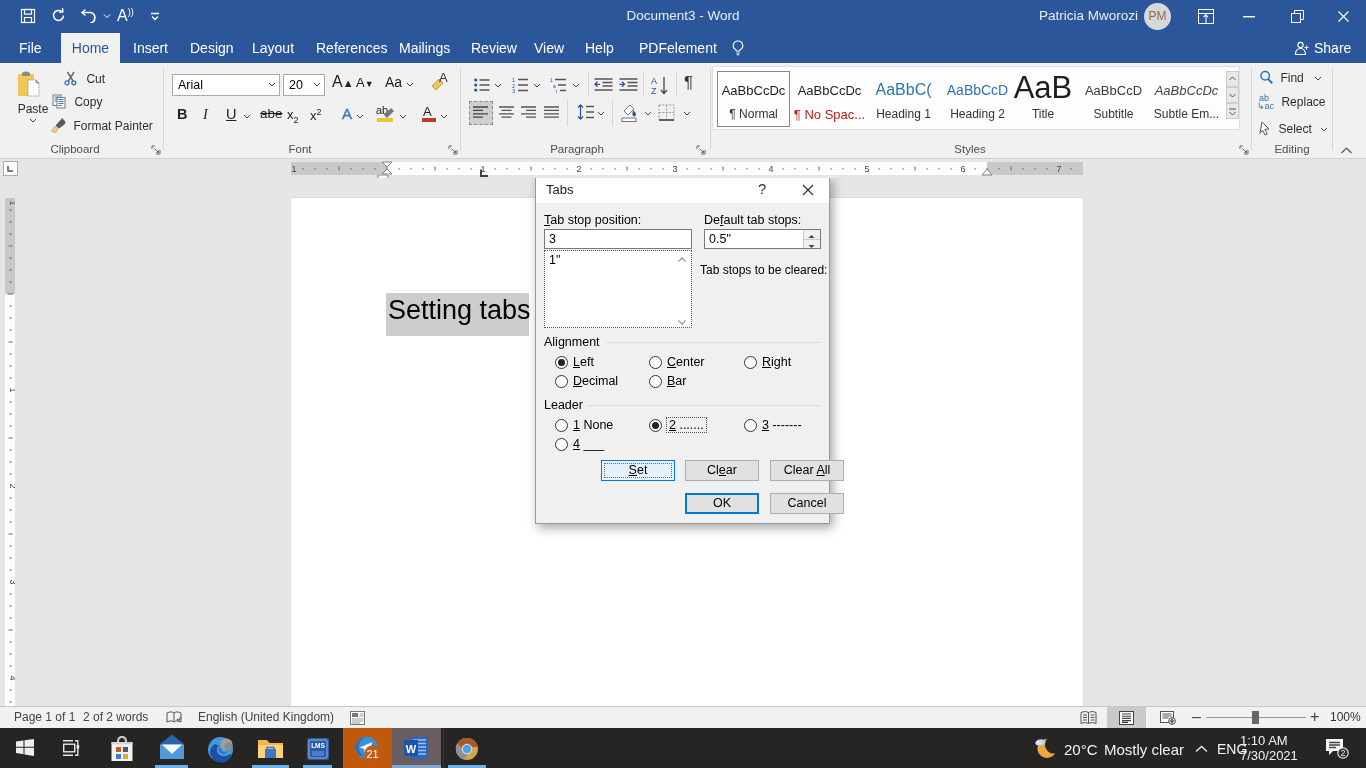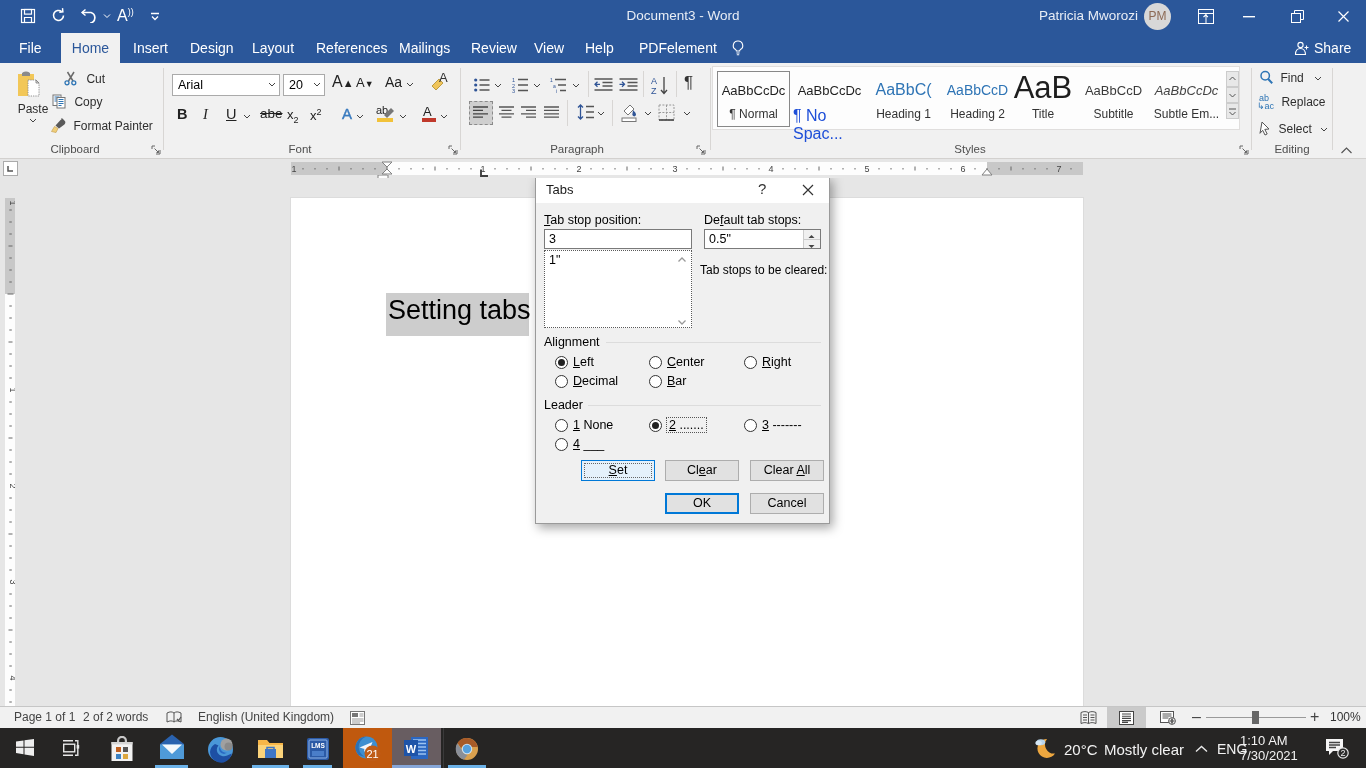--- a/index.html
+++ b/index.html
@@ -19,21 +19,21 @@
 .rbtn-label { font-size:12px; color:#2e2e2e; }
 
 #rulerrow { left:0; top:159px; width:1366px; height:19px; background:#e6e6e6; }
 
 #docarea { left:0; top:178px; width:1366px; height:528px; background:#e6e6e6; overflow:hidden; }
 #page { position:absolute; left:291px; top:20px; width:792px; height:520px; background:#fff; outline:1px solid #dcdcdc; }
 
 #dialog { position:absolute; left:535px; top:-2px; width:295px; height:348px; background:#f0f0f0; border:1px solid #9a9a9a; box-shadow:3px 4px 10px rgba(0,0,0,0.35); font-size:12.5px; color:#000; }
 #dialog .a { white-space:nowrap; }
 #dlg-title { position:absolute; left:0; top:0; width:100%; height:26px; background:#fff; }
-.dbtn { position:absolute; width:74px; height:21px; background:#e1e1e1; border:1px solid #adadad; font-size:12.5px; text-align:center; line-height:19px; color:#000; }
+.dbtn { position:absolute; width:74px; height:21px; background:#e1e1e1; border:1px solid #adadad; font-size:12.5px; text-align:center; line-height:19px; color:#000;margin-left:20px; }
 .radio { position:absolute; width:13px; height:13px; border:1px solid #333; border-radius:50%; background:#fff; }
 .radio.sel:after { content:""; position:absolute; left:2px; top:2px; width:7px; height:7px; background:#222; border-radius:50%; }
 .u { text-decoration:underline; }
 
 #statusbar { left:0; top:706px; width:1366px; height:22px; background:#f1f1f1; border-top:1px solid #c6c6c6; font-size:12px; color:#444; }
 
 #taskbar { left:0; top:728px; width:1366px; height:40px; background:#262524; }
 </style>
 </head>
 <body>
@@ -303,21 +303,21 @@
   <svg class="launch" style="left:695px;" viewBox="0 0 12 12" fill="none" stroke="#666">
       <path d="M2 2 h3 M2 2 v3 M10 10 h-4 M10 10 v-4 M4.5 4.5 l4 4 M6.5 8.5 h2 v-2" stroke-width="1"></path>
     </svg>
   <div class="gsep" style="left:710px;"></div>
 
   <div class="a" style="left:712px;top:3px;width:528px;height:64px;background:#fdfdfd;border:1px solid #e0dedd;"></div>
   <div class="a" style="left:717px;top:8px;width:73px;height:56px;border:1px solid #888;outline:1px solid #fdfdfd;outline-offset:-3px;background:#fdfdfd;"></div>
   <div class="a" style="left:717px;top:20px;width:73px;text-align:center;font-size:13px;color:#1e1e1e;">AaBbCcDc</div>
   <div class="a" style="left:717px;top:44px;width:73px;text-align:center;font-size:12px;color:#333;">¶ Normal</div>
   <div class="a" style="left:793px;top:20px;width:73px;text-align:center;font-size:13px;color:#1e1e1e;">AaBbCcDc</div>
-  <div class="a" style="left:793px;top:44px;width:73px;font-size:16px;color:#1d4ed8;">¶ No Spac...</div>
+  <div class="a" style="left:793px;top:44px;width:73px;text-align:center;font-size:13px;color:#b91c1c;">¶ No Spac...</div>
   <div class="a" style="left:867px;top:18px;width:73px;text-align:center;font-size:16px;color:#2e74b5;">AaBbC(</div>
   <div class="a" style="left:867px;top:44px;width:73px;text-align:center;font-size:12px;color:#333;">Heading 1</div>
   <div class="a" style="left:941px;top:19px;width:73px;text-align:center;font-size:14px;color:#2e74b5;">AaBbCcD</div>
   <div class="a" style="left:941px;top:44px;width:73px;text-align:center;font-size:12px;color:#333;">Heading 2</div>
   <div class="a" style="left:1011px;top:7px;width:64px;text-align:center;font-size:31px;color:#1e1e1e;">AaB</div>
   <div class="a" style="left:1011px;top:44px;width:64px;text-align:center;font-size:12px;color:#333;">Title</div>
   <div class="a" style="left:1077px;top:20px;width:73px;text-align:center;font-size:13px;color:#3a3a3a;">AaBbCcD</div>
   <div class="a" style="left:1077px;top:44px;width:73px;text-align:center;font-size:12px;color:#333;">Subtitle</div>
   <div class="a" style="left:1150px;top:20px;width:73px;text-align:center;font-size:13px;font-style:italic;color:#444;">AaBbCcDc</div>
   <div class="a" style="left:1150px;top:44px;width:73px;text-align:center;font-size:12px;color:#333;">Subtle Em...</div>

